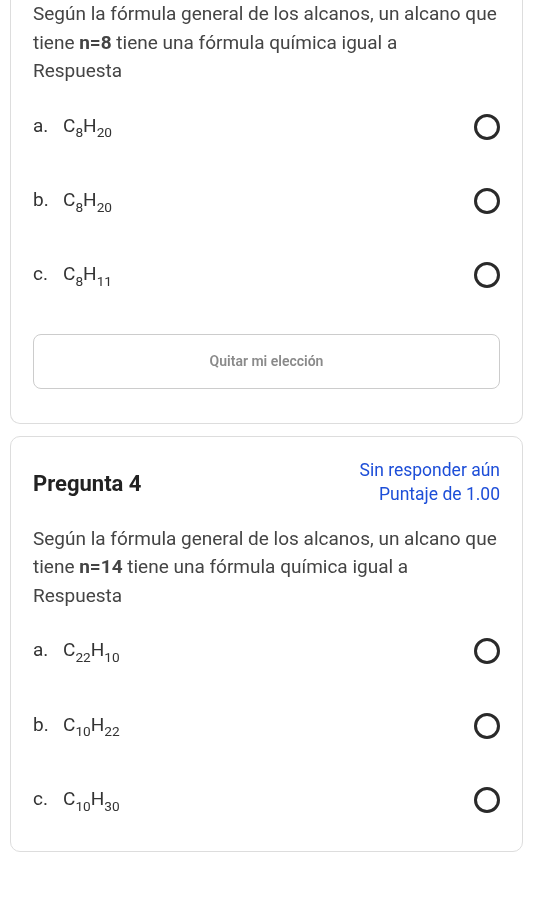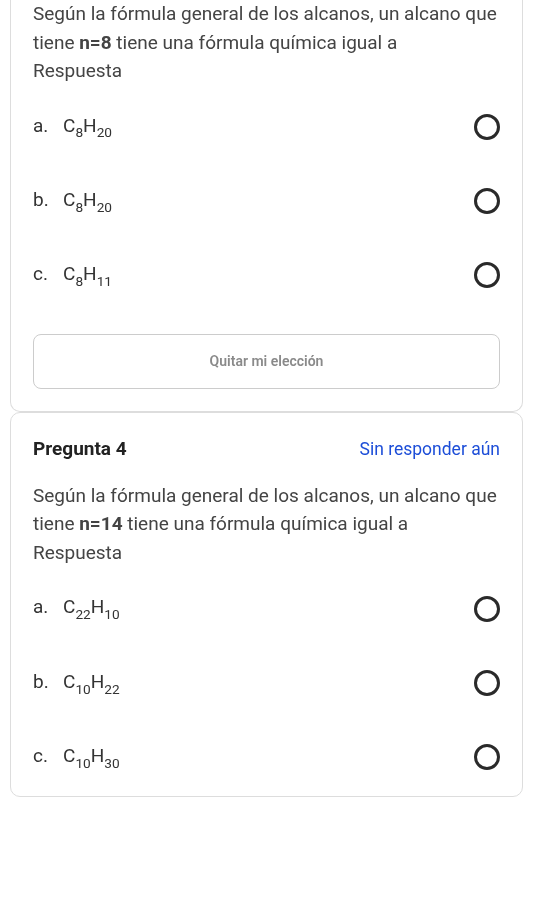--- a/index.html
+++ b/index.html
@@ -7,22 +7,22 @@
     font-family: -apple-system, BlinkMacSystemFont, "Segoe UI", Roboto, Arial, sans-serif;
     background: #fff;
     width: 533px;
     color: #333;
     font-size: 19px;
     line-height: 1.5;
   }
   .question-card {
     border: 1px solid #ddd;
     border-radius: 10px;
-    margin: 0 10px 0 10px;
-    padding-bottom: 0;
+    margin: 0 10px 12px 10px;
+    padding-bottom: 12px;
   }
   .question-card.first {
     border-top: none;
     border-top-left-radius: 0;
     border-top-right-radius: 0;
     margin-top: 0;
   }
   .q-body {
     padding: 0 22px;
   }
@@ -72,21 +72,21 @@
     font-size: 14px;
     cursor: pointer;
   }
   .q-header {
     display: flex;
     justify-content: space-between;
     align-items: center;
     padding: 22px 22px 18px 22px;
   }
   .q-title {
-    font-size: 19px;
+    font-size: 22px;
     font-weight: 700;
     color: #222;
   }
   .q-meta {
     text-align: right;
     font-size: 17.5px;
     color: #1d4ed8;
     line-height: 1.35;
   }
 </style>
@@ -133,20 +133,21 @@
   </div>
 
   <div class="clear-btn">Quitar mi elección</div>
 </div>
 
 <div class="question-card">
   <div class="q-header">
     <div class="q-title">Pregunta 4</div>
     <div class="q-meta">
       <div>Sin responder aún</div>
+      <div>Puntaje de 1.00</div>
     </div>
   </div>
 
   <div class="q-body">
     <p class="q-text">
       <span>Según la fórmula general de los alcanos, un alcano que tiene </span><span class="bold">n=14</span><span> tiene una fórmula química igual a</span>
       <br>
       <span>Respuesta</span>
     </p>
 

